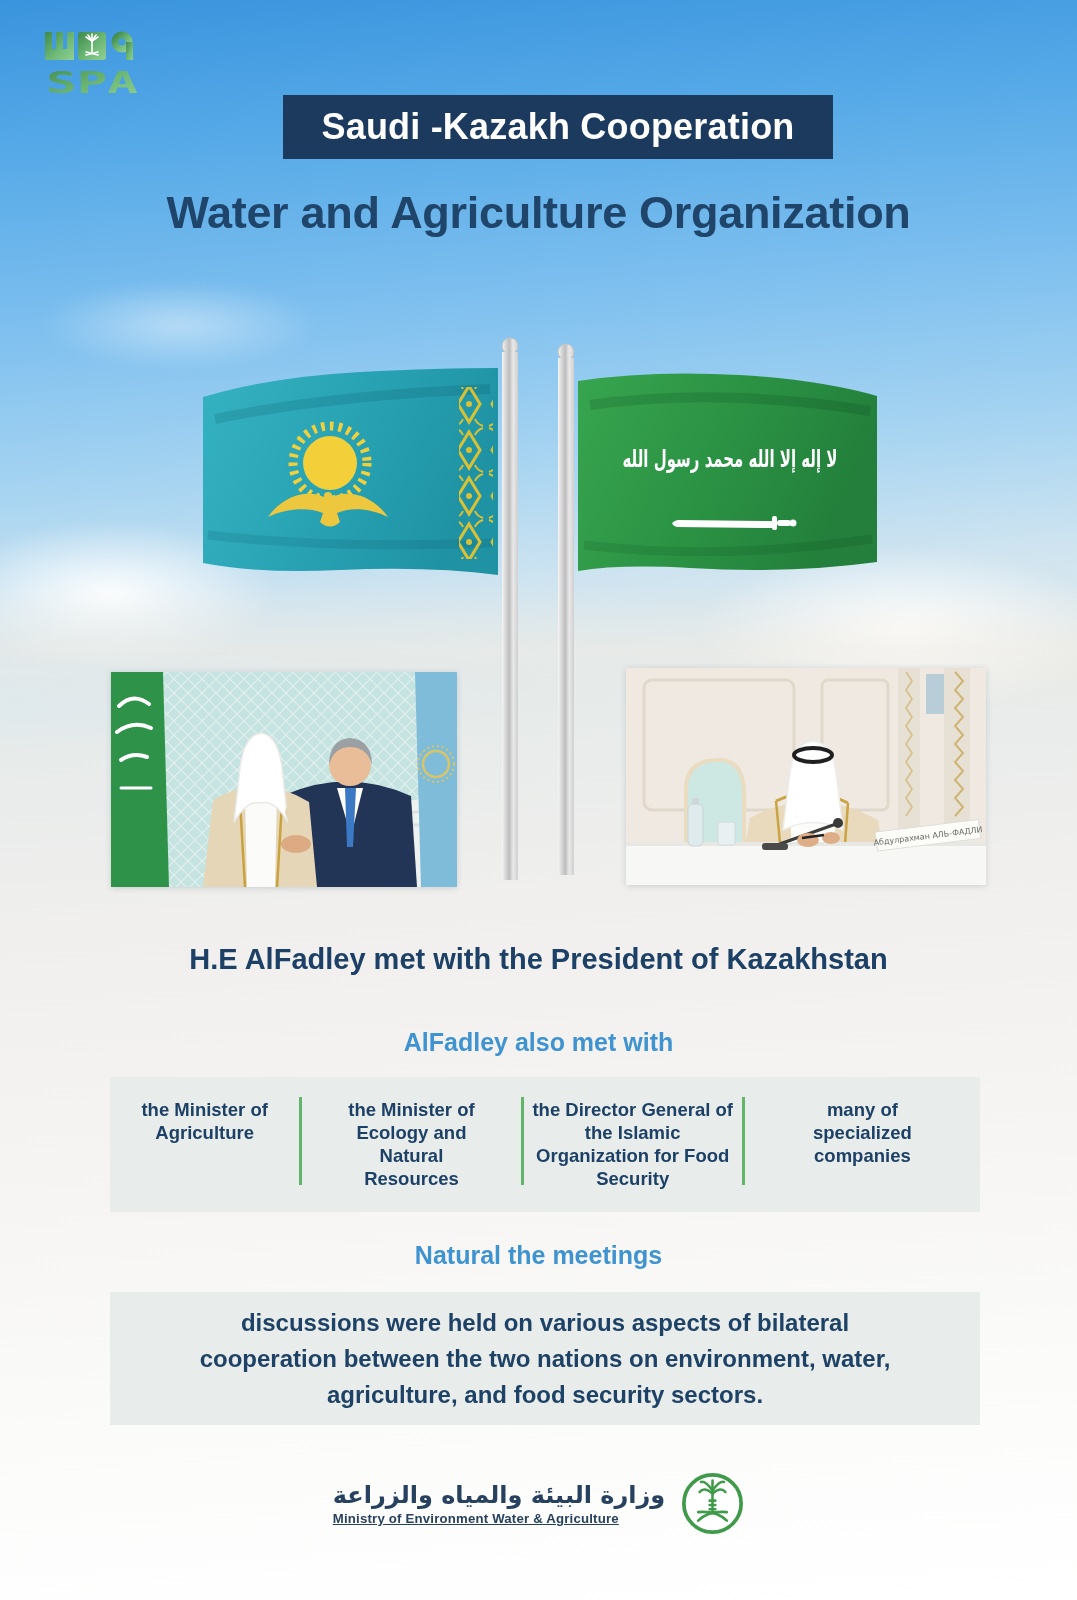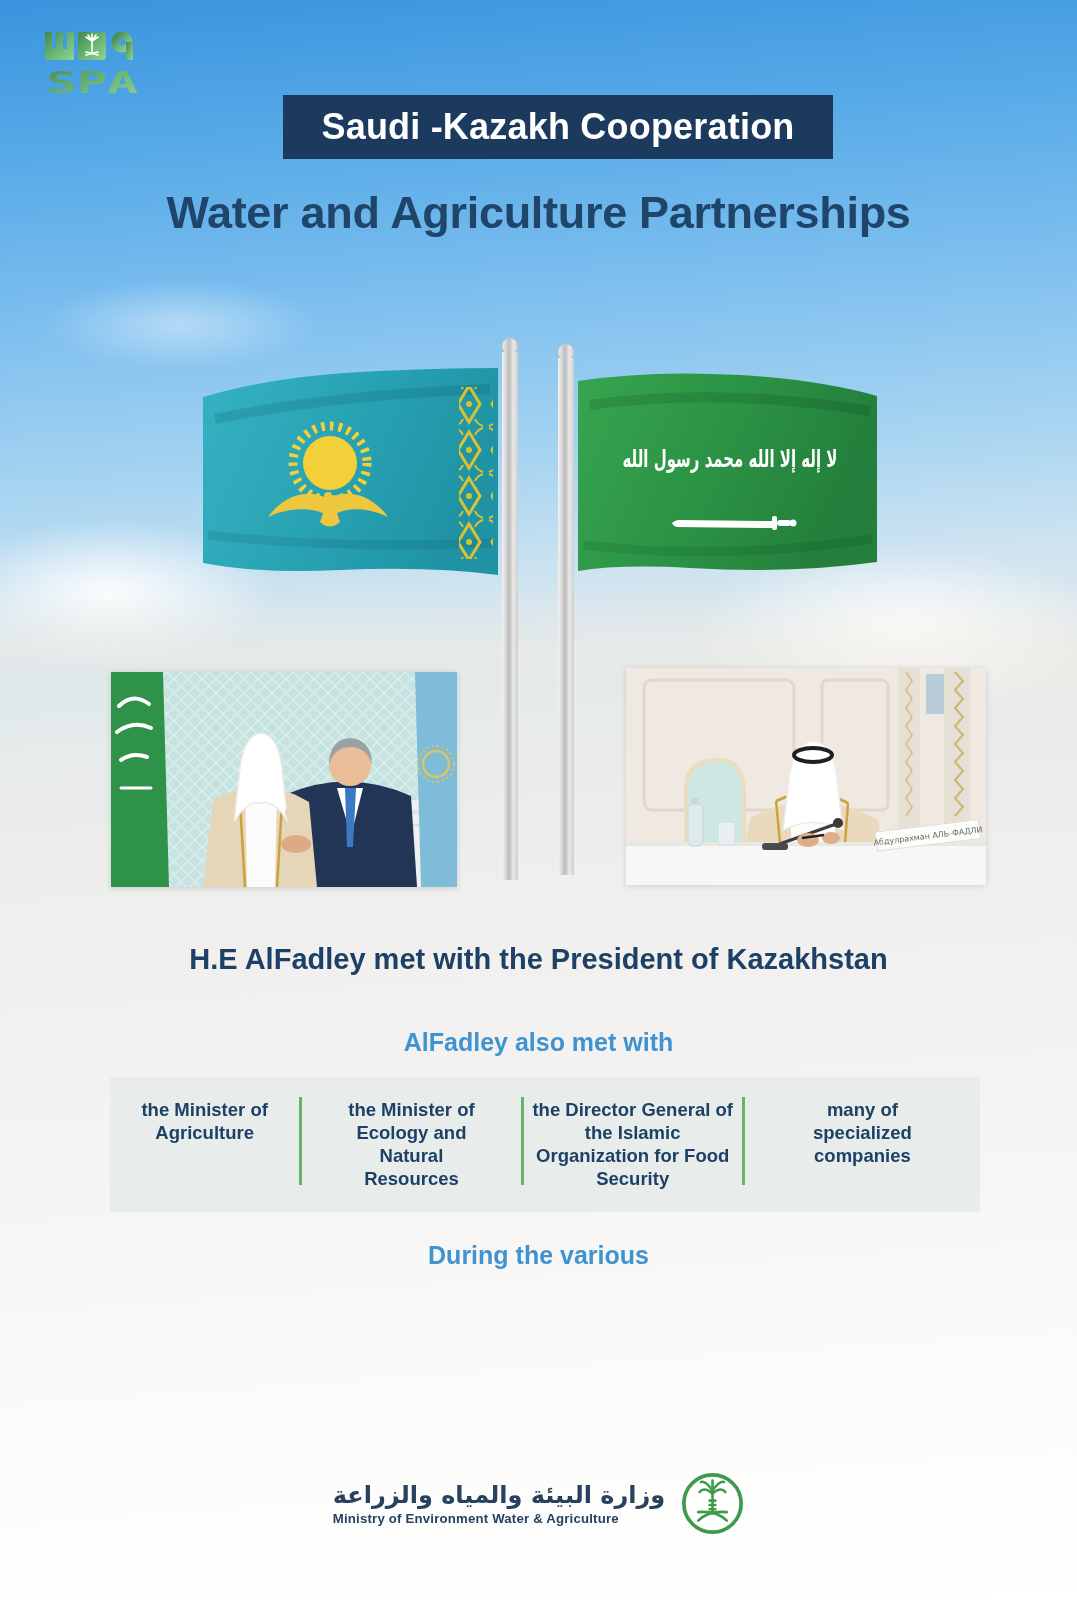--- a/index.html
+++ b/index.html
@@ -55,21 +55,21 @@
   .discussion-box{position:absolute;left:110px;top:1292px;width:870px;height:133px;
     background:#e8eceb;display:flex;align-items:center;justify-content:center;}
   .discussion-text{color:#1e4266;font-weight:bold;font-size:24px;line-height:36px;
     text-align:center;white-space:pre-line;max-width:830px;}
 
   .ministry{position:absolute;left:0;top:1472px;width:100%;display:flex;
     align-items:center;justify-content:center;gap:16px;}
   .ministry-text{display:flex;flex-direction:column;align-items:flex-start;}
   .ministry-ar{font-family:"DejaVu Sans", sans-serif;direction:rtl;
     color:#27415f;font-weight:bold;font-size:24px;line-height:28px;}
-  .ministry-en{color:#27415f;font-weight:bold;font-size:13.2px;margin-top:2px;letter-spacing:.2px;}
+  .ministry-en{color:#27415f;font-weight:bold;font-size:13.2px;margin-top:2px;letter-spacing:.2px;text-decoration:underline;}
   .ministry-emblem{width:63px;height:63px;}
 </style>
 </head>
 <body>
 
 <div class="poster">
 
   <div class="cloud c1"></div>
   <div class="cloud c2"></div>
   <div class="cloud c3"></div>
@@ -103,21 +103,21 @@
       </g>
       <text x="47" y="63" font-family="DejaVu Sans Mono, monospace" font-weight="bold" font-size="31" text-anchor="middle" textLength="92" lengthAdjust="spacingAndGlyphs" fill="url(#spaGrad)">SPA</text>
     </svg>
   </div>
 
   <div class="banner">
     <span>Saudi -Kazakh Cooperation</span>
   </div>
 
   <div class="headline">
-    <div>Water and Agriculture Partnerships</div>
+    <div>Water and Agriculture Organization</div>
   </div>
 
   <svg class="flags-svg" viewBox="0 0 720 555">
     <defs>
       <linearGradient id="kzGrad" x1="0" y1="0" x2="1" y2=".3">
         <stop offset="0" stop-color="#35b2c1"></stop>
           <stop offset=".5" stop-color="#29a4b5"></stop>
           <stop offset="1" stop-color="#1f93a4"></stop>
       </linearGradient>
       <linearGradient id="saGrad" x1="0" y1="0" x2="1" y2=".3">
@@ -292,22 +292,27 @@
 Security</span>
     </div>
     <div class="met-divider"></div>
     <div class="met-col col4">
       <span class="met-text">many of
 specialized
 companies</span>
     </div>
   </div>
 
-  <div class="during-heading">During the various</div>
-
+  <div class="during-heading">Natural the meetings</div>
+
+  <div class="discussion-box">
+    <div class="discussion-text">discussions were held on various aspects of bilateral
+cooperation between the two nations on environment, water,
+agriculture, and food security sectors.</div>
+  </div>
 
   <div class="ministry">
     <div class="ministry-text">
       <span class="ministry-ar" dir="rtl">وزارة البيئة والمياه والزراعة</span>
       <span class="ministry-en">Ministry of Environment Water &amp; Agriculture</span>
     </div>
     <svg class="ministry-emblem" viewBox="0 0 44 44">
       <circle cx="22" cy="22" r="20" fill="#ffffff" stroke="#3f9b4a" stroke-width="2.6"></circle>
       <g stroke="#3f9b4a" stroke-width="1.8" fill="none" stroke-linecap="round">
         <path d="M22,14 v14"></path>

